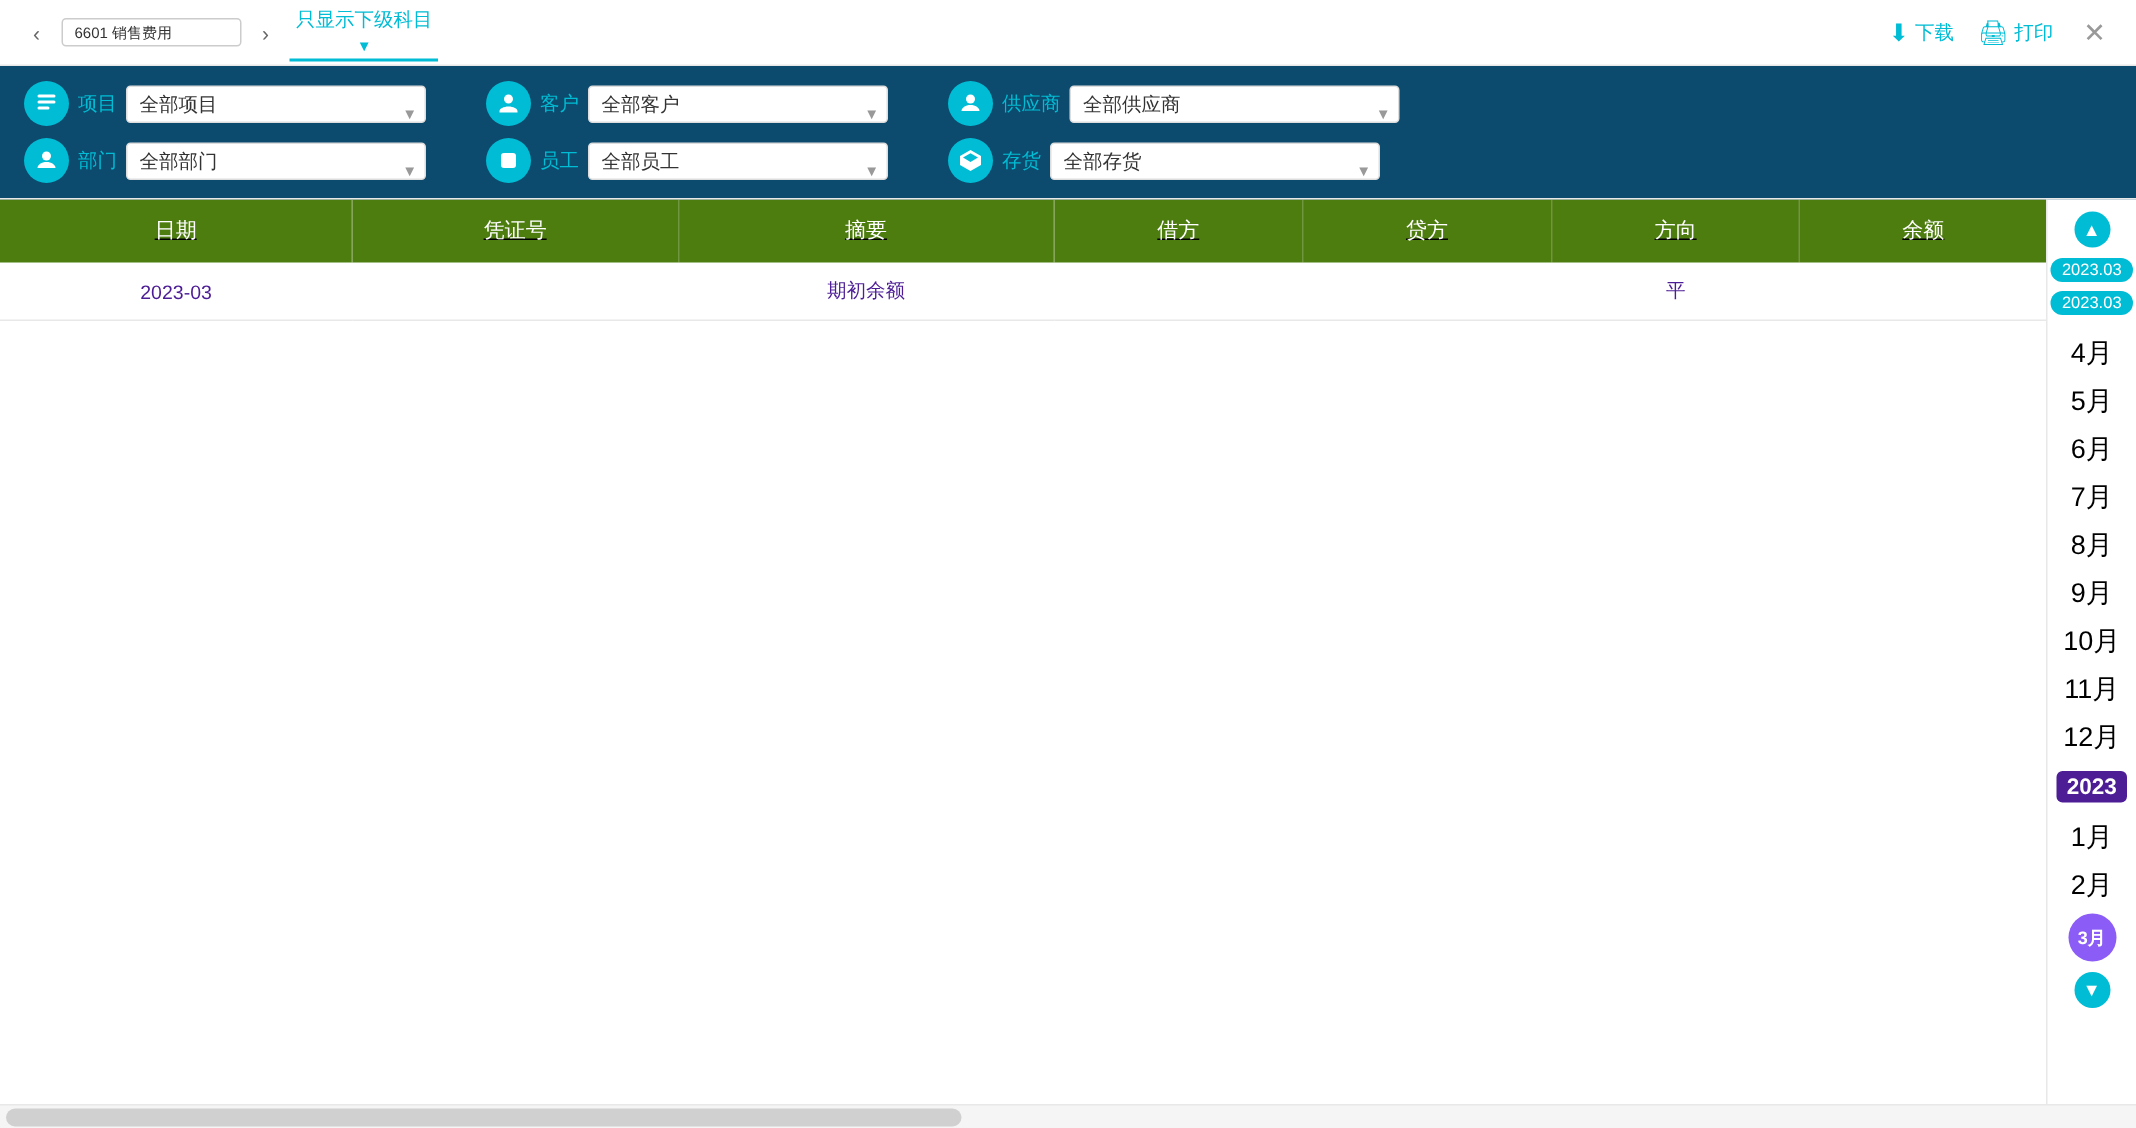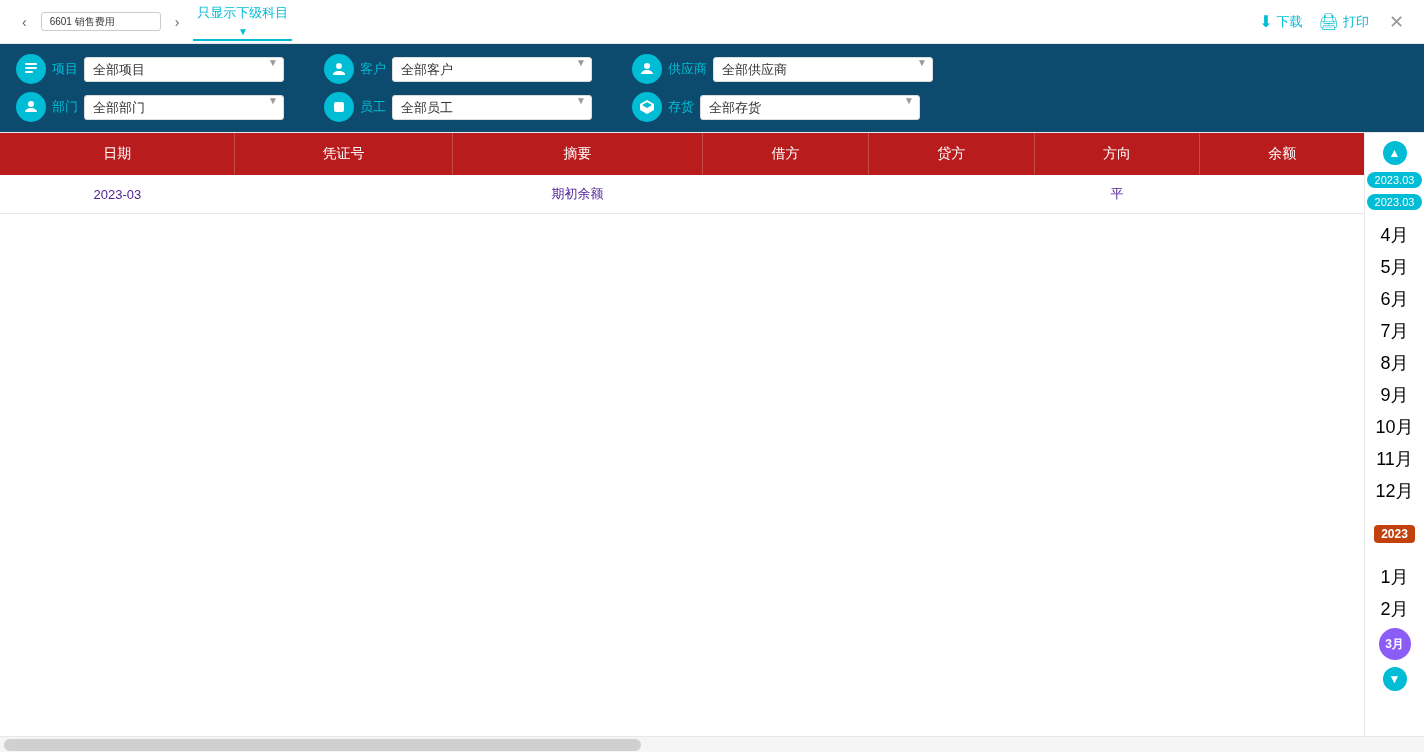--- a/index.html
+++ b/index.html
@@ -125,21 +125,21 @@
       flex-shrink: 0;
     }
     .filter-label {
       color: #00bcd4;
       font-size: 13px;
       white-space: nowrap;
     }
     .select-wrapper {
       position: relative;
       display: inline-flex;
-      align-items: flex-start;
+      align-items: flex-end;
     }
     .select-wrapper select {
       width: 200px;
       border: 1px solid #ddd;
       border-radius: 3px;
       padding: 4px 24px 4px 8px;
       font-size: 13px;
       color: #333;
       background: #fff;
       appearance: none;
@@ -160,21 +160,22 @@
     .table-area {
       flex: 1;
       overflow: auto;
       position: relative;
     }
     table {
       width: 100%;
       border-collapse: collapse;
     }
     thead tr {
-      background: #b91c1c;
+      background: #4d7c0f;
+      text-decoration: underline;
     }
     thead th {
       color: #fff;
       padding: 12px 8px;
       font-weight: normal;
       font-size: 14px;
       text-align: center;
       border-right: 1px solid rgba(255,255,255,0.2);
     }
     thead th:last-child {
@@ -215,27 +216,27 @@
     }
     .month-label {
       font-size: 18px;
       color: #000000;
       padding: 4px 0;
       cursor: pointer;
       width: 100%;
       text-align: center;
     }
     .year-badge {
-      background: #c2410c;
+      background: #4c1d95;
       color: #fff;
       border-radius: 4px;
       padding: 2px 7px;
-      font-size: 12px;
+      font-size: 15px;
       font-weight: bold;
-      margin: 15px 0;
+      margin: 4px 0;
     }
   </style>
 </head>
 <body>
 
 <div class="window">
 
   <div class="title-bar">
     <div class="title-left">
       <button class="nav-btn">‹</button>

